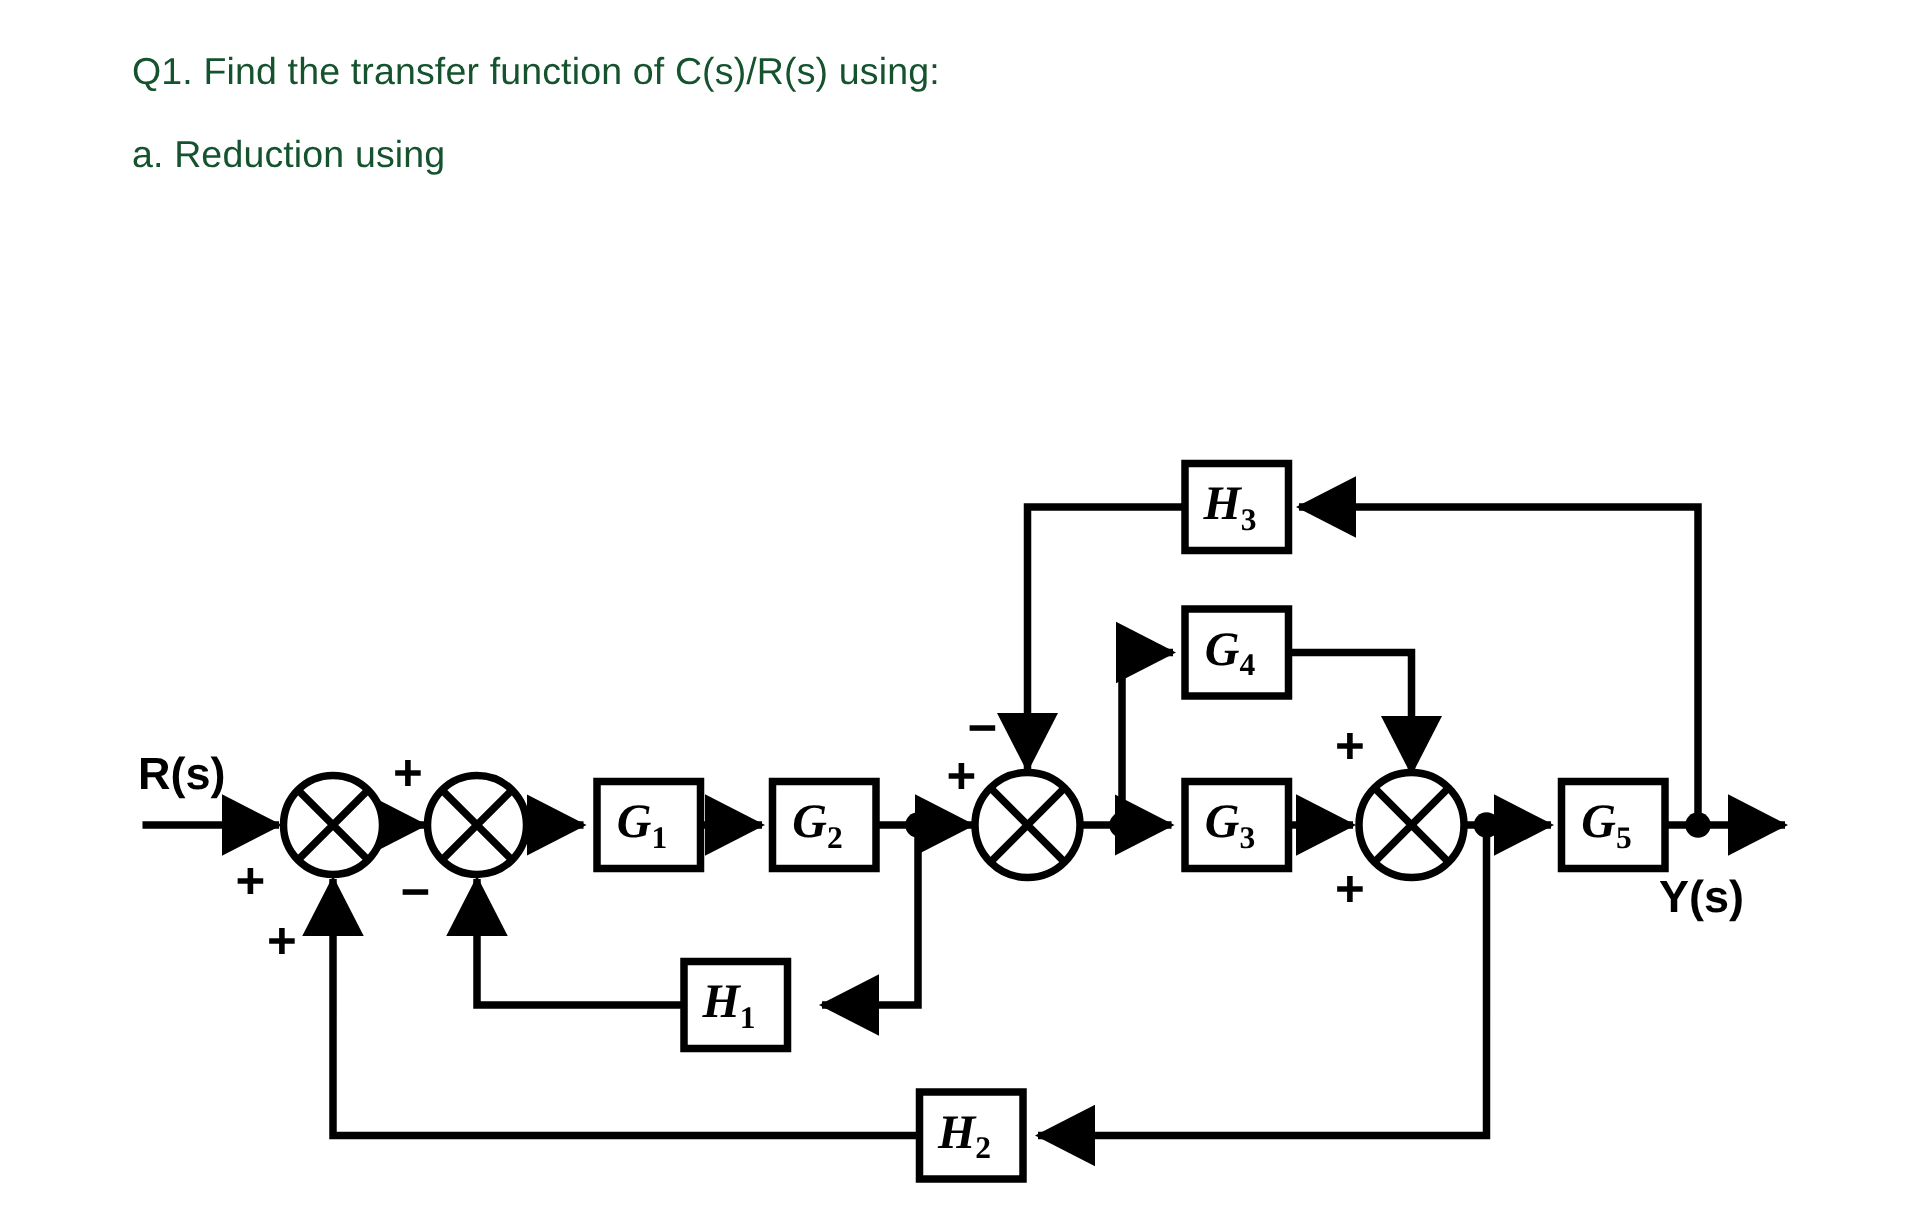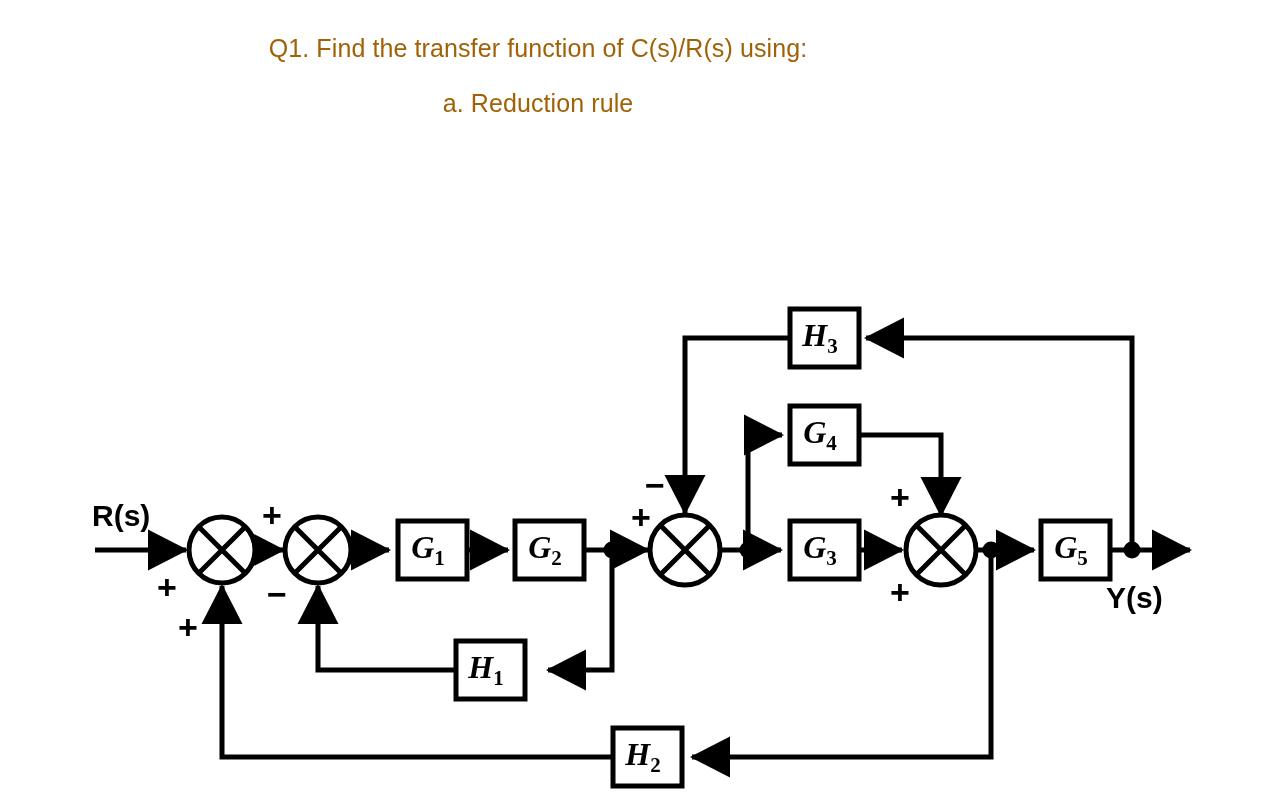--- a/index.html
+++ b/index.html
@@ -18,26 +18,25 @@
   }
   #question-block {
     position: absolute;
     left: 88px;
     top: 36px;
     width: 900px;
   }
   .q-line {
     font-size: 25px;
     line-height: 1.0;
-    color: #a16207;
+    color: #14532d;
     letter-spacing: 0.1px;
     font-weight: 400;
     margin: 0 0 30px 0;
     white-space: pre;
-    text-align: center;
   }
   #diagram-wrap {
     position: absolute;
     left: 0;
     top: 230px;
     width: 1280px;
     height: 573px;
   }
   svg#block-diagram {
     display: block;
@@ -97,21 +96,21 @@
     font-size: 30px;
     fill: #000000;
     dominant-baseline: middle;
   }
 </style>
 </head>
 <body>
 
 <div id="question-block">
   <p class="q-line">Q1. Find the transfer function of C(s)/R(s) using:</p>
-  <p class="q-line">a. Reduction rule</p>
+  <p class="q-line">a. Reduction using</p>
 </div>
 
 <div id="diagram-wrap">
   <svg id="block-diagram" viewBox="0 0 1280 573" xmlns="http://www.w3.org/2000/svg">
 
     <defs>
       <marker id="arrR" markerWidth="9" markerHeight="9" refX="7.6" refY="4.5" orient="auto" markerUnits="strokeWidth">
         <path d="M0,0.4 L8,4.5 L0,8.6 z" fill="#000000"></path>
       </marker>
       <marker id="arrL" markerWidth="9" markerHeight="9" refX="7.6" refY="4.5" orient="auto" markerUnits="strokeWidth">

